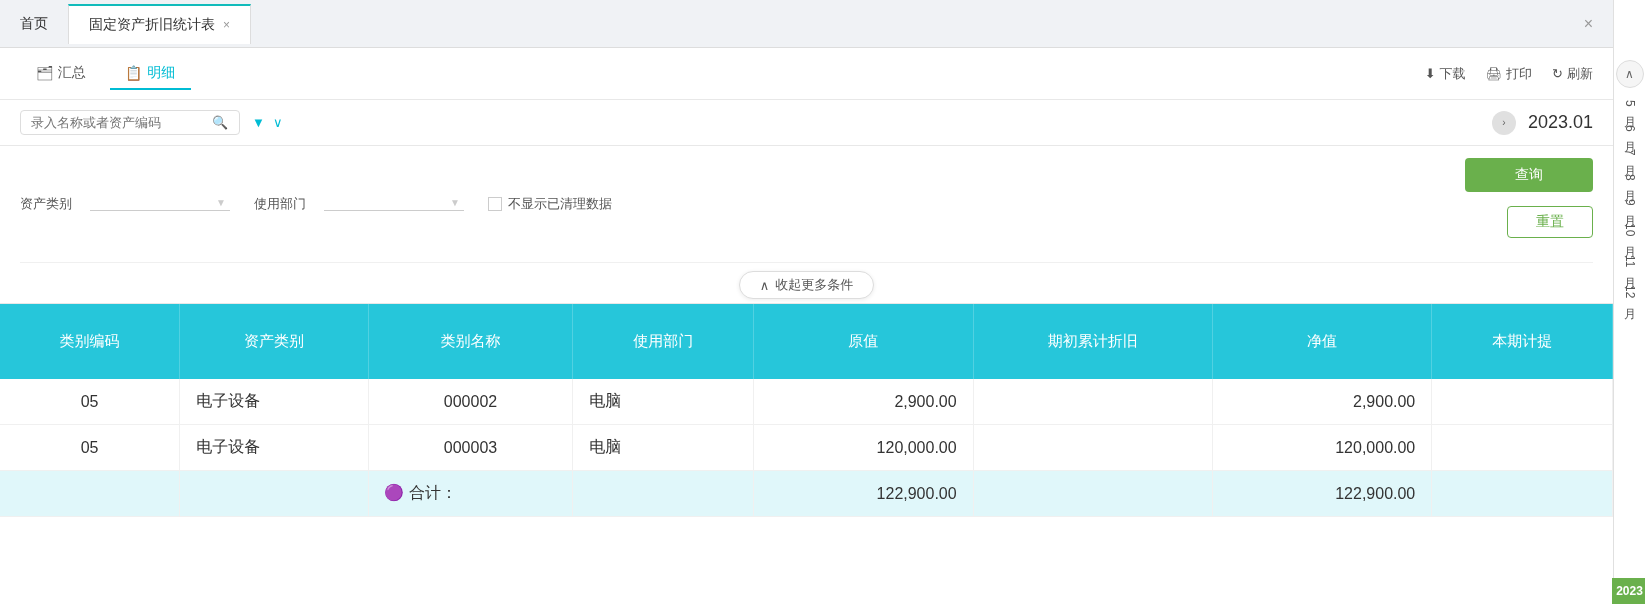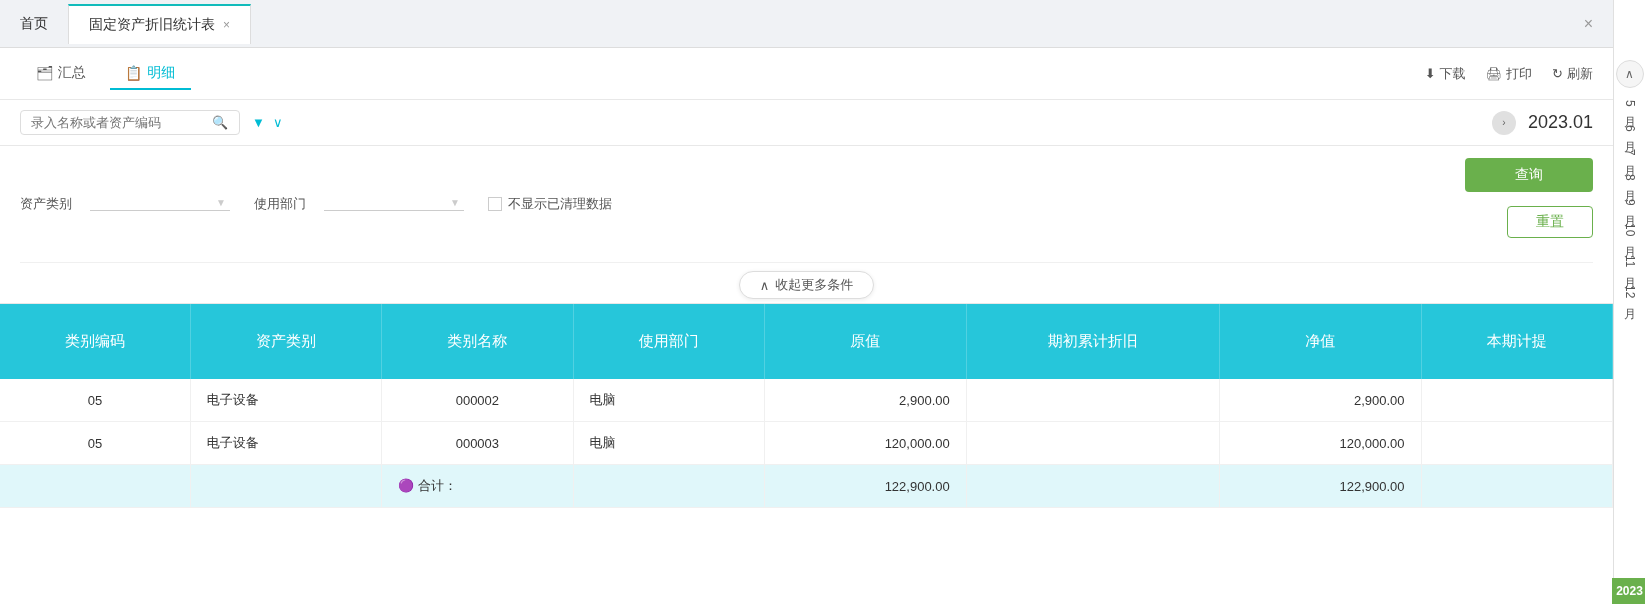--- a/index.html
+++ b/index.html
@@ -318,21 +318,21 @@
       border-right: 1px solid rgba(255,255,255,0.2);
       white-space: nowrap;
     }
 
     .data-table tbody tr {
       border-bottom: 1px solid #f0f0f0;
     }
 
     .data-table tbody td {
       padding: 12px 16px;
-      font-size: 13px;
+      font-size: 16px;
       color: #333;
       border-right: 1px solid #f0f0f0;
     }
 
     .td-right {
       text-align: right;
       margin-top: 19px;
     }
 
     .td-center {

